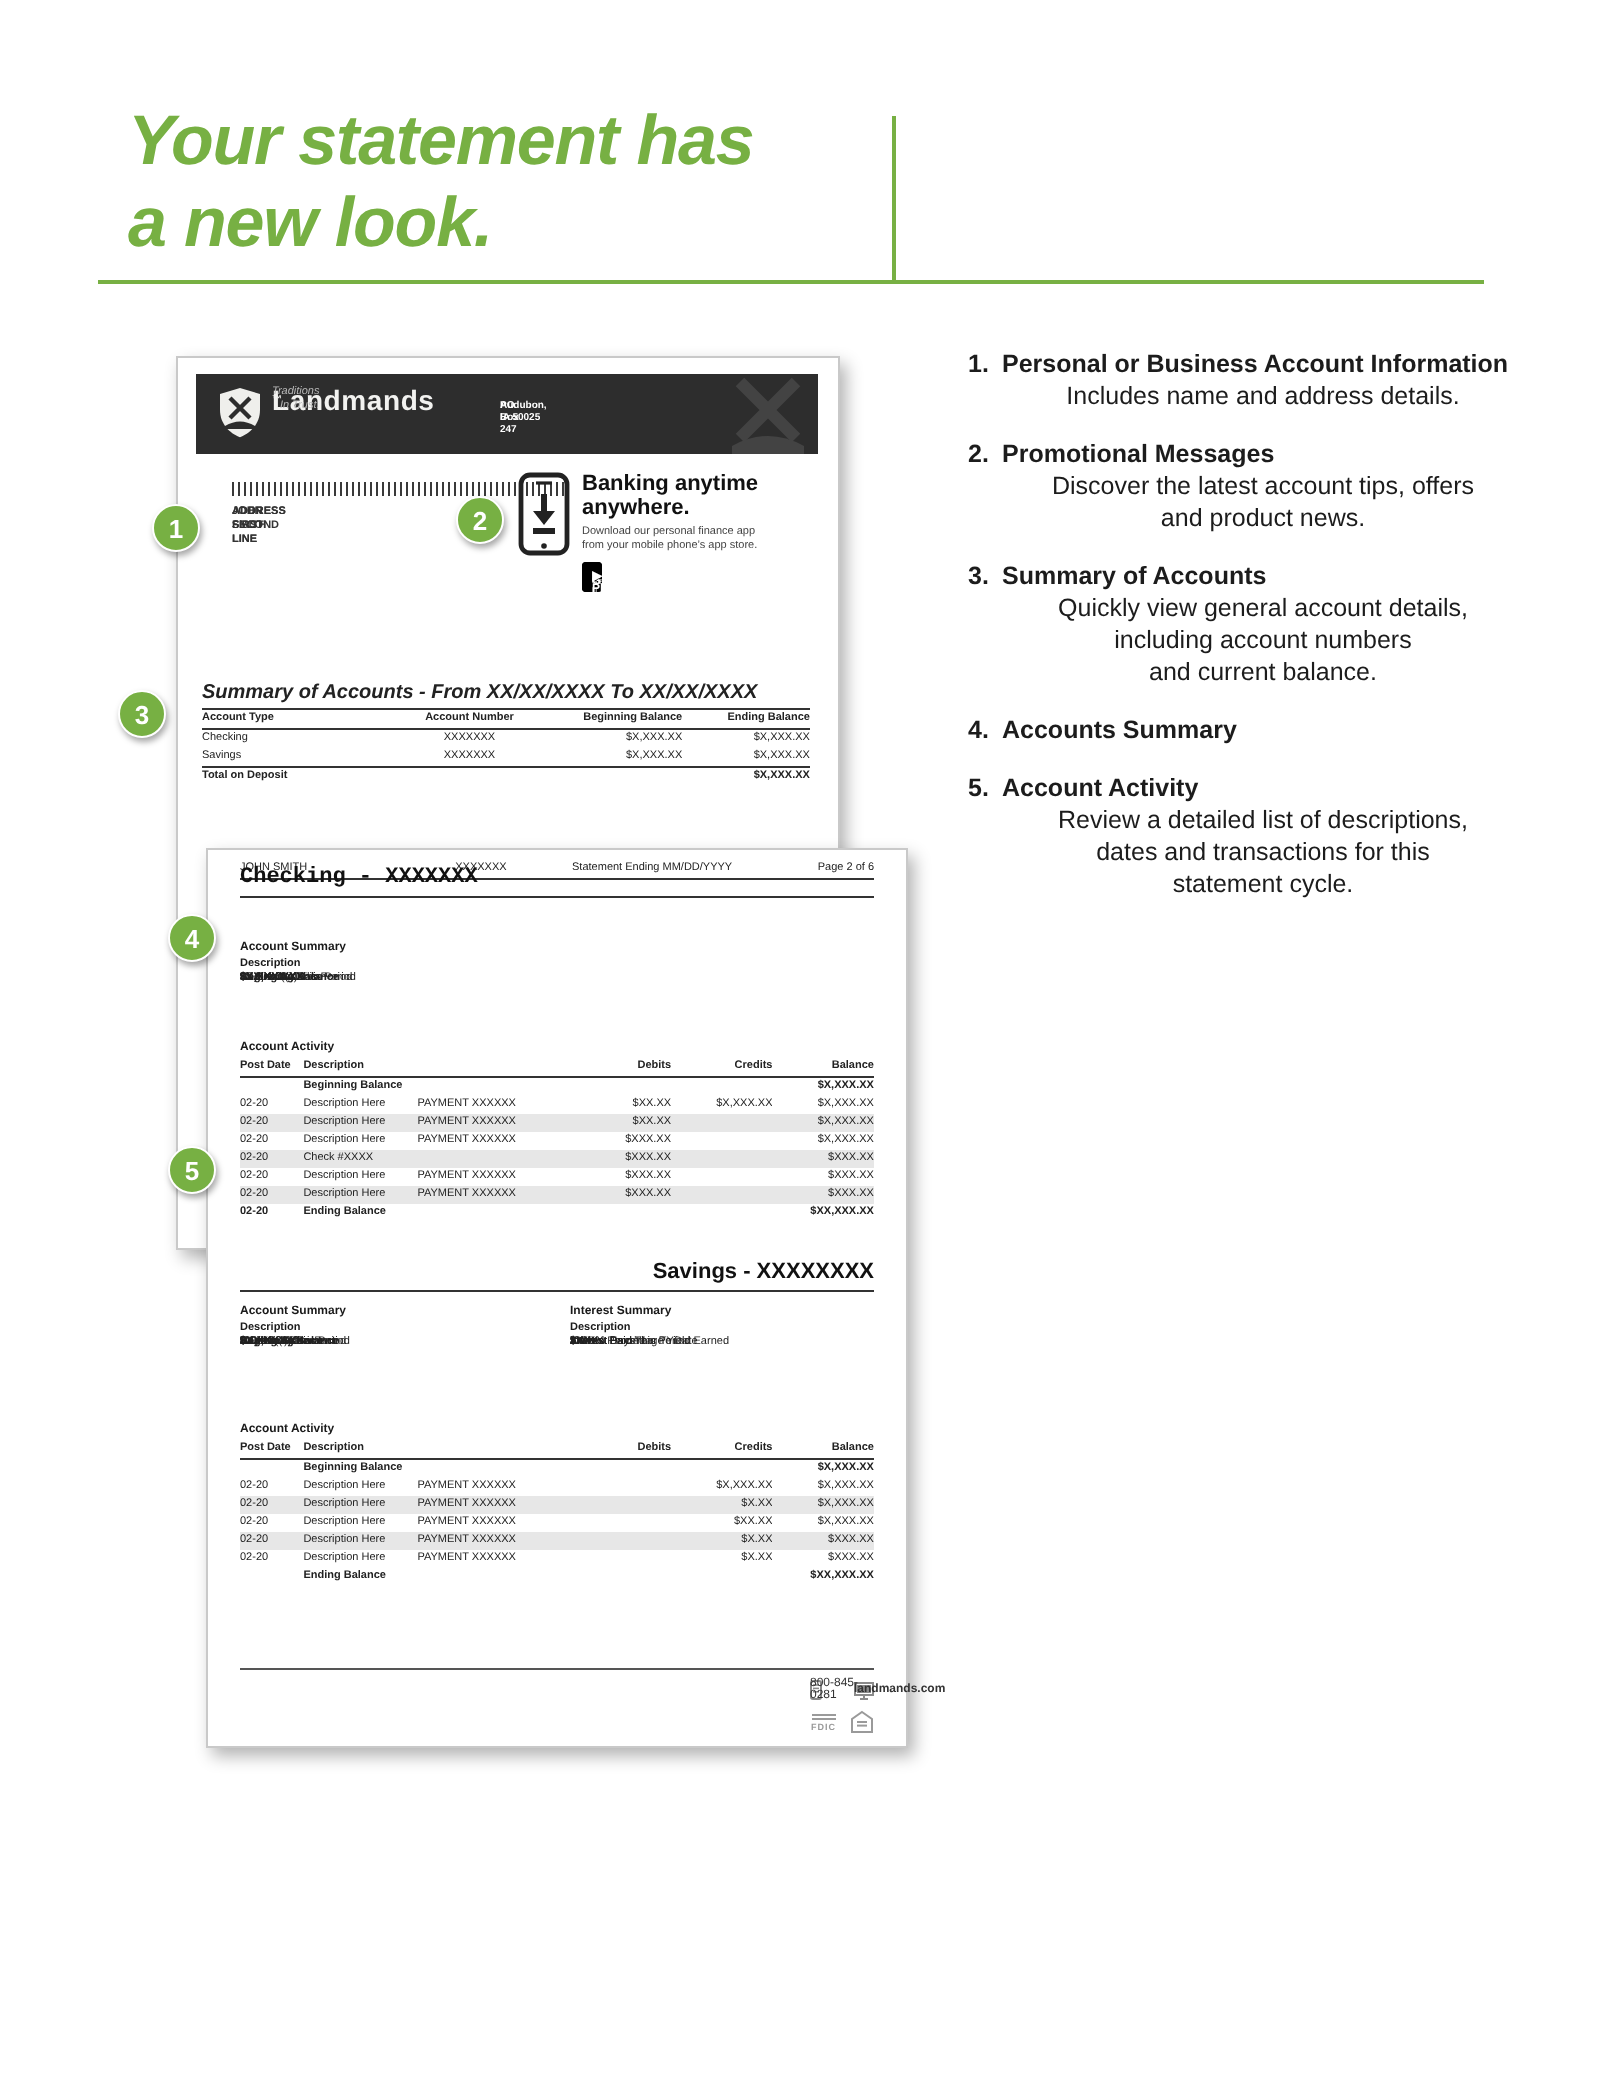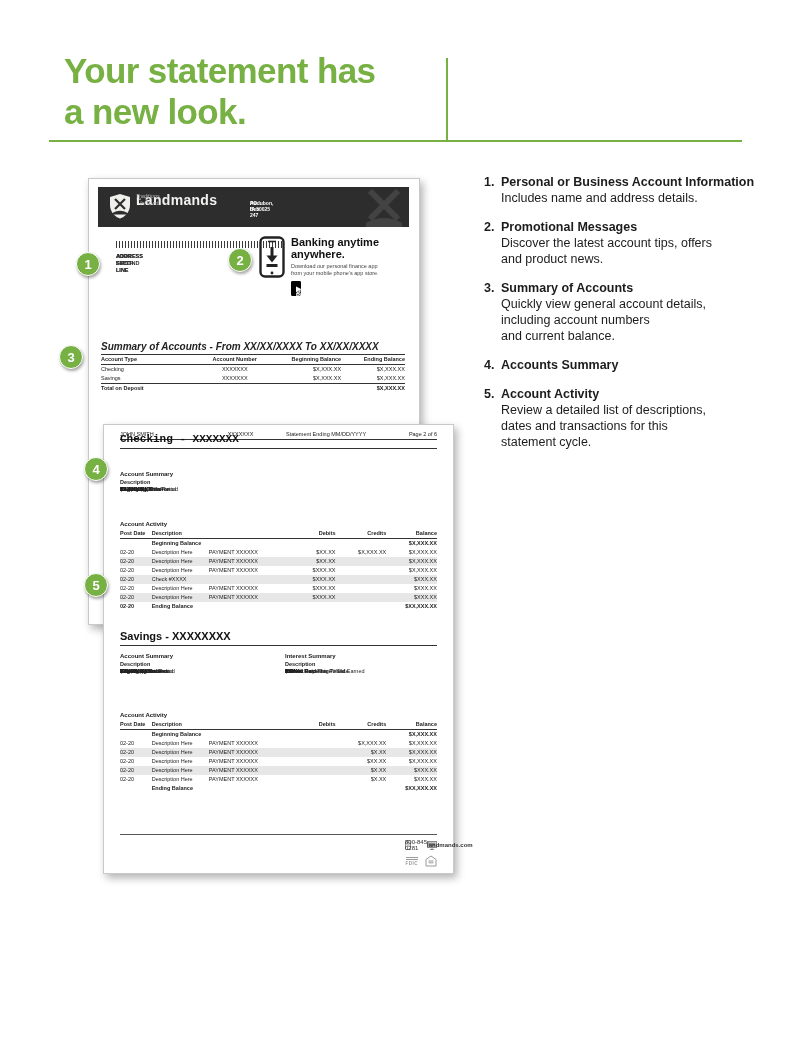--- a/index.html
+++ b/index.html
@@ -1,30 +1,30 @@
 <!DOCTYPE html>
 <html><head>
 <meta charset="utf-8">
 <style>
   html,body{margin:0;padding:0;background:#fff;}
   body{width:800px;height:1039px;font-family:"Liberation Sans",sans-serif;}
   .canvas{position:relative;width:800px;height:1039px;background:#fff;overflow:hidden;}
 
   
-  .headline{position:absolute;left:64px;top:50px;font-size:35px;line-height:41px;font-weight:bold;letter-spacing:-0.6px;color:#77b043;}
+  .headline{position:absolute;left:64px;top:50px;font-size:35px;line-height:41px;font-weight:bold;letter-spacing:-0.6px;color:#77b043;font-style:italic;}
   .vdivider{position:absolute;left:446px;top:58px;width:2px;height:83px;background:#77b043;}
   .intro{position:absolute;left:484px;top:53px;width:266px;font-size:20.5px;line-height:27px;color:#77b043;}
   .hrule{position:absolute;left:49px;top:140px;width:693px;height:2px;background:#77b043;}
 
   
   .features{position:absolute;left:484px;top:174px;width:278px;color:#1c1c1c;}
   .feature{position:relative;padding-left:17px;margin-bottom:13px;font-size:12.5px;line-height:16px;}
   .feature .num{position:absolute;left:0;top:0;font-weight:bold;}
   .feature .ftitle{font-weight:bold;}
-  .feature .fdesc{white-space:pre-line;}
+  .feature .fdesc{white-space:pre-line;text-align:center;}
 
   
   .page{position:absolute;background:#fff;border:1px solid #c9c9c9;box-shadow:3px 4px 8px rgba(0,0,0,.30);}
   .page1{left:88px;top:178px;width:330px;height:445px;z-index:1;}
   .page2{left:103px;top:424px;width:349px;height:448px;z-index:2;}
   .page *{position:absolute;}
 
   
   .s1-bar{left:9px;top:8px;width:311px;height:40px;background:#2d2d2d;overflow:hidden;}
   .s1-logo{left:10px;top:6px;display:flex;align-items:flex-start;gap:4px;}
@@ -52,21 +52,21 @@
 
   
   .s2-header{left:16px;top:6px;width:317px;display:flex;border-bottom:1px solid #333;padding-bottom:2px;font-size:5.5px;color:#222;}
   .s2-header span{position:static;}
   .s2-h-name{flex:1.4;}
   .s2-h-acct{flex:1;text-align:center;}
   .s2-h-end{flex:1.7;text-align:center;}
   .s2-h-page{flex:.9;text-align:right;}
   .s2-sec-title{left:16px;width:317px;font-size:11px;font-weight:bold;color:#111;border-bottom:1.5px solid #333;padding-bottom:3px;}
   .s2-check-title{top:8px;font-family:Liberation Mono, monospace;}
-  .s2-sav-title{top:205px;}
+  .s2-sav-title{top:205px;text-align:right;}
   .s2-label{font-size:6px;font-weight:bold;color:#1a1a1a;}
   .s2-desc{font-size:5.5px;font-weight:bold;color:#1a1a1a;}
   .pairs .prow{position:static;display:flex;justify-content:space-between;font-size:5.5px;line-height:7.4px;color:#222;}
   .pairs .prow span:last-child{font-weight:bold;}
   .pairs .prow.brow span:first-child{font-weight:bold;}
   .s2-foot-rule{left:16px;top:409px;width:317px;height:1px;background:#555;}
   .s2-footer{left:150px;top:415px;width:183px;display:flex;gap:16px;align-items:center;justify-content:flex-end;font-size:6px;color:#333;}
   .s2-footer div{position:static;display:flex;align-items:center;gap:3px;}
   .s2-footer svg{position:static;}
   .s2-web{font-weight:bold;}

